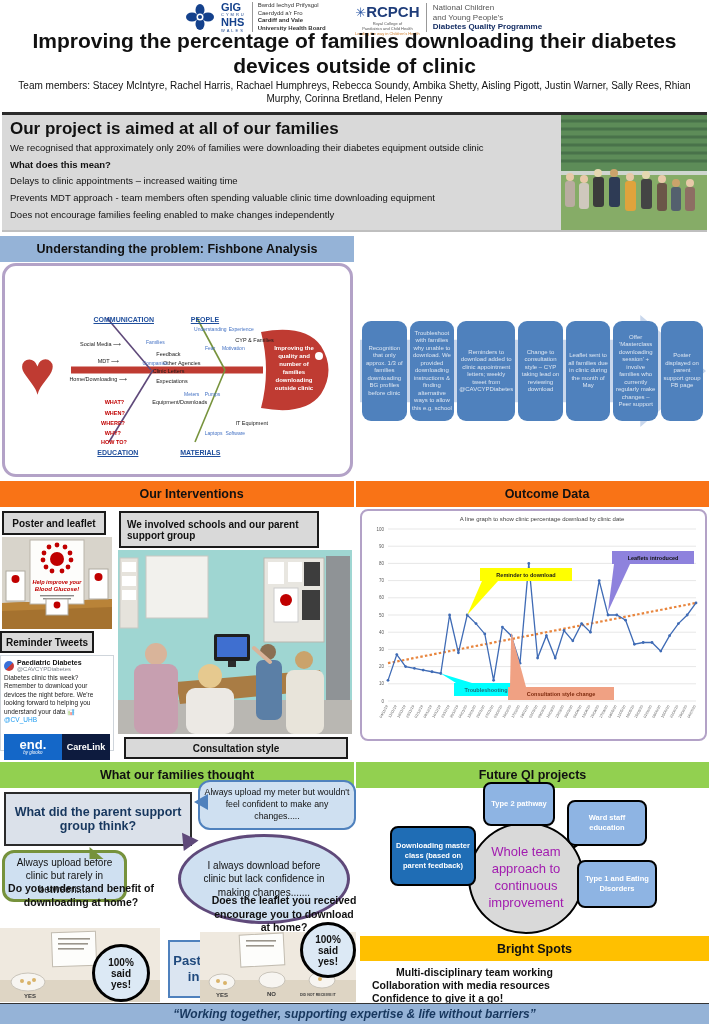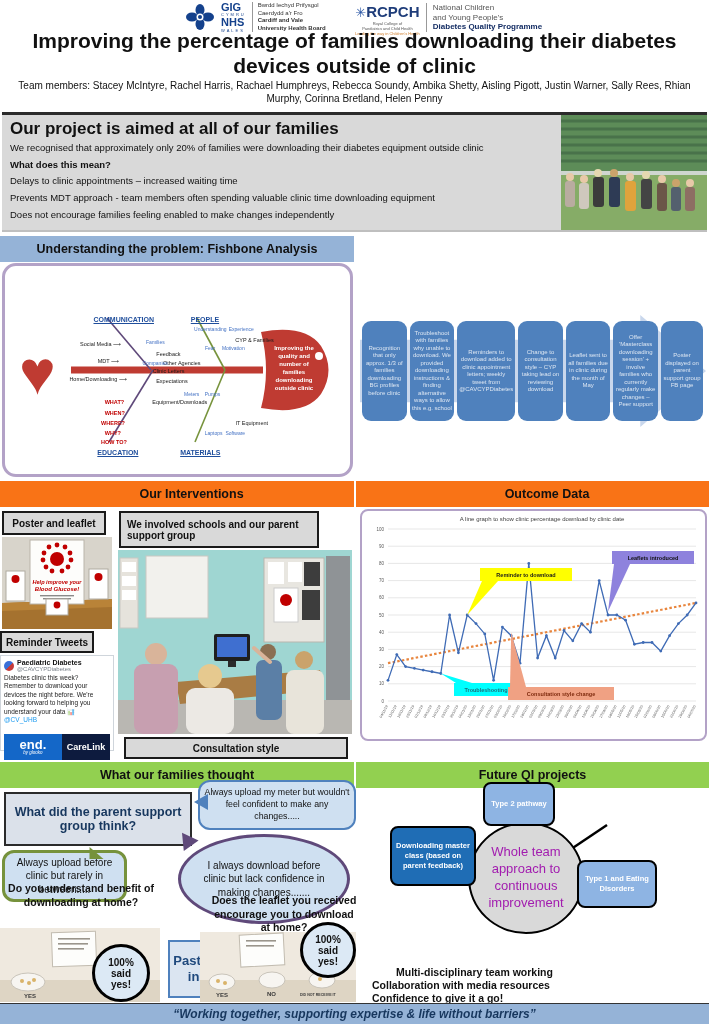--- a/index.html
+++ b/index.html
@@ -538,22 +538,24 @@
 yes!</div>
 
   <svg class="abs" style="left:360px;top:778px;width:349px;height:160px;" viewBox="0 0 349 160">
     <line x1="165" y1="102" x2="160" y2="28" stroke="#000" stroke-width="2.5"></line>
     <line x1="165" y1="102" x2="247" y2="47" stroke="#000" stroke-width="2.5"></line>
     <line x1="165" y1="102" x2="257" y2="108" stroke="#000" stroke-width="2.5"></line>
     <line x1="165" y1="102" x2="73" y2="80" stroke="#000" stroke-width="2.5"></line>
   </svg>
   <div id="qi-circle" class="abs">Whole team approach to continuous improvement</div>
   <div class="qibox" style="left:483px;top:782px;width:72px;height:44px;">Type 2 pathway</div>
+  <div class="qibox" style="left:567px;top:800px;width:80px;height:46px;">Ward staff education</div>
   <div class="qibox" style="left:577px;top:860px;width:80px;height:48px;">Type 1 and Eating Disorders</div>
   <div class="qibox dark" style="left:390px;top:826px;width:86px;height:60px;">Downloading master class (based on parent feedback)</div>
 
+  <div class="bar bar-gold" style="left:360px;top:936px;width:349px;height:25px;">Bright Spots</div>
   <div class="bright-item" style="left:372px;top:966px;padding-left:24px;">Multi-disciplinary team working</div>
   <div class="bright-item" style="left:372px;top:979px;">Collaboration with media resources</div>
   <div class="bright-item" style="left:372px;top:992px;">Confidence to give it a go!</div>
 
   <div id="footer" class="abs">“Working together, supporting expertise &amp; life without barriers”</div>
 
 </div>
 
 </body></html>

